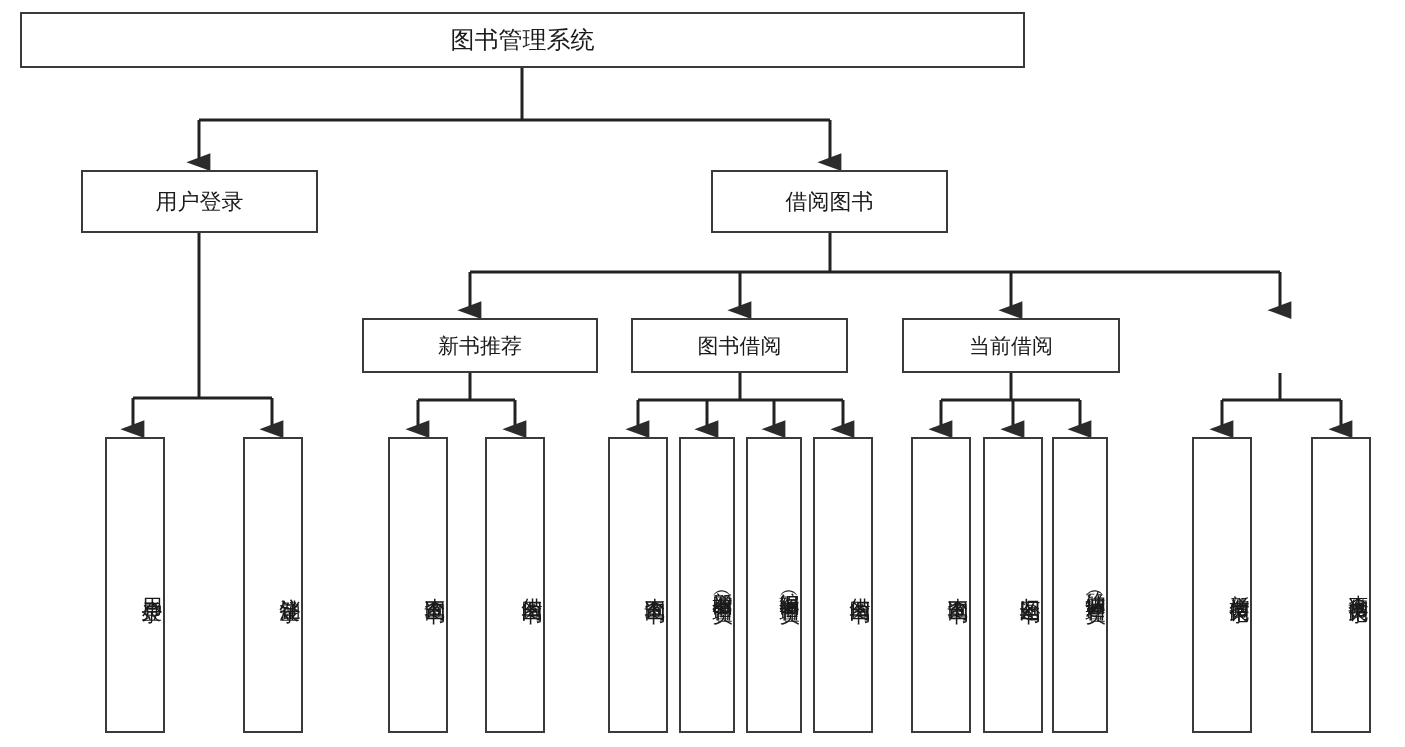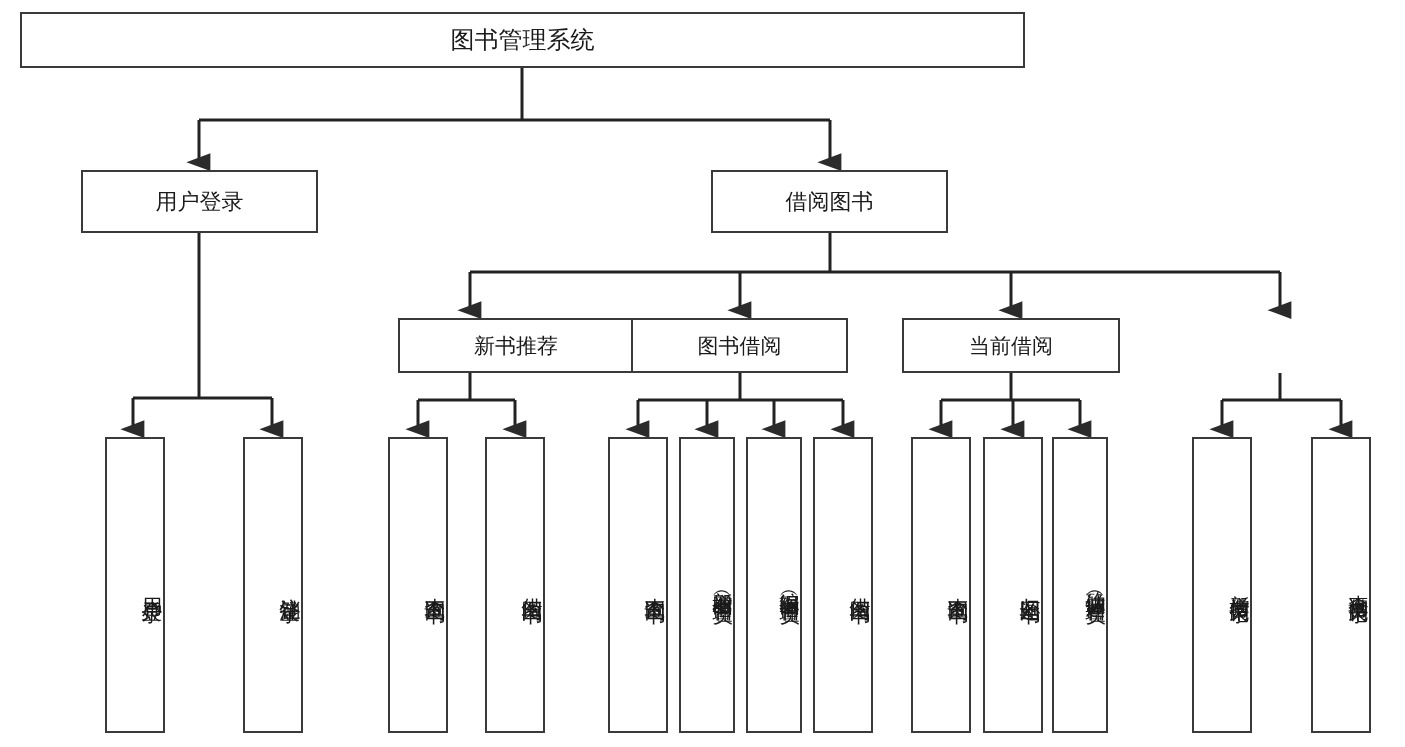--- a/index.html
+++ b/index.html
@@ -130,21 +130,21 @@
     <span>图书管理系统</span>
   </div>
 
   <div class="node lvl2" style="left:81px; top:170px; width:237px; height:63px;">
     <span>用户登录</span>
   </div>
   <div class="node lvl2" style="left:711px; top:170px; width:237px; height:63px;">
     <span>借阅图书</span>
   </div>
 
-  <div class="node lvl3" style="left:362px; top:318px; width:236px; height:55px;margin-left:36px;">
+  <div class="node lvl3" style="left:362px; top:318px; width:236px; height:55px;">
     <span>新书推荐</span>
   </div>
   <div class="node lvl3" style="left:631px; top:318px; width:217px; height:55px;">
     <span>图书借阅</span>
   </div>
   <div class="node lvl3" style="left:902px; top:318px; width:218px; height:55px;text-align:right;">
     <span>当前借阅</span>
   </div>
 
   <div class="node leaf" style="left:105px; top:437px; width:60px; height:296px;">

